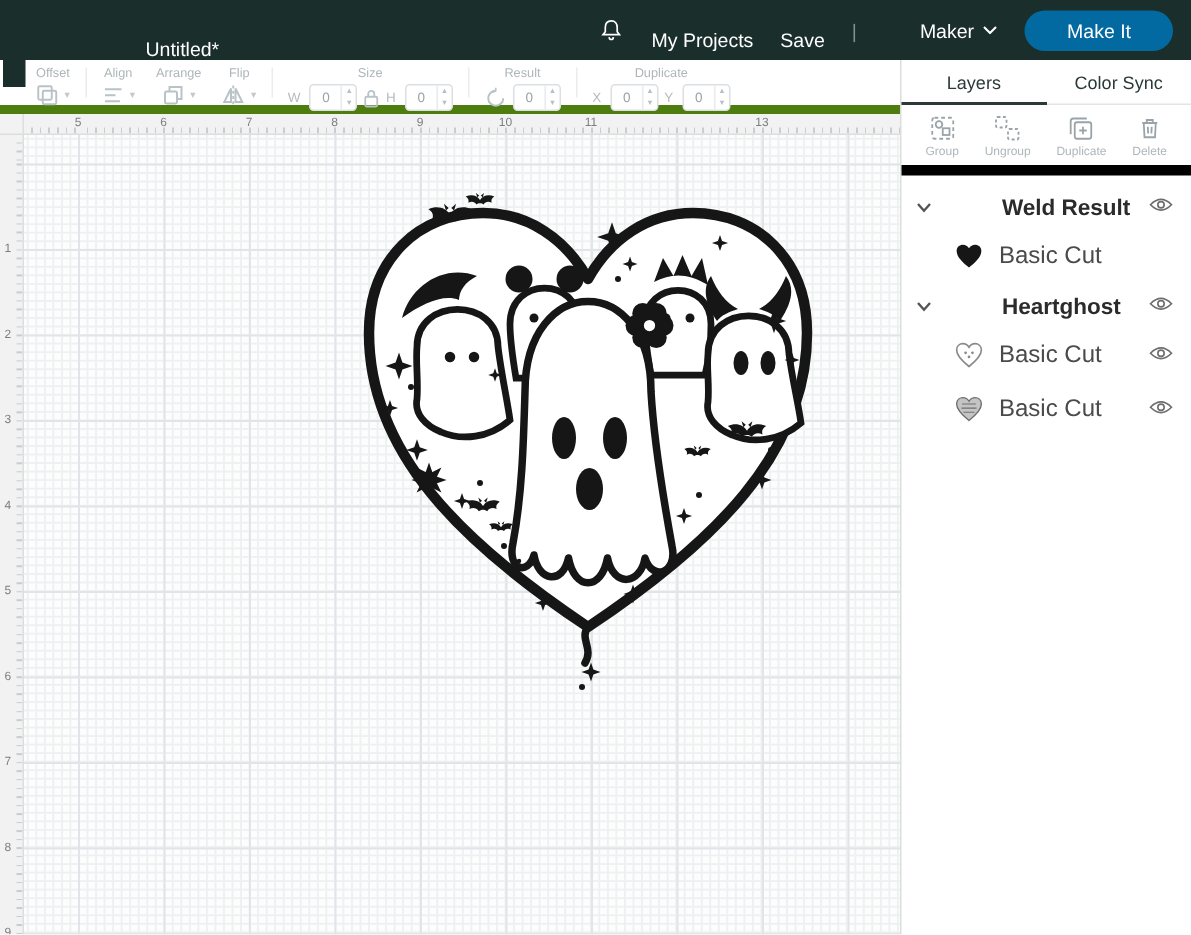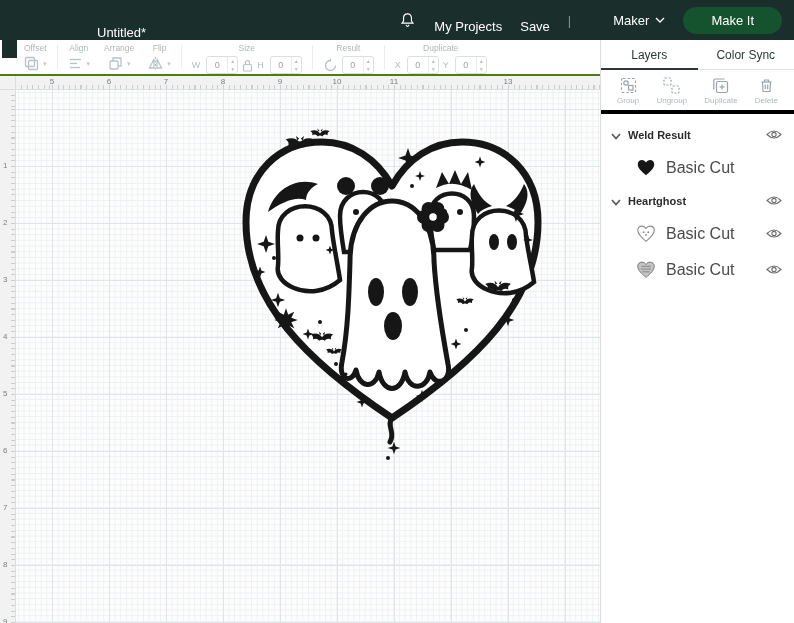--- a/index.html
+++ b/index.html
@@ -8,26 +8,26 @@
 
   
   .header { position:absolute; top:0; left:0; width:794px; height:40px;
     background:#1a2e2c; display:flex; align-items:flex-end; z-index:10; }
   .header-title { color:#fff; font-size:13px; margin-left:97px; }
   .header-right { position:absolute; right:12px; top:0; height:40px;
     display:flex; align-items:center; gap:18px; color:#fff; font-size:13px; }
   .hdr-link { cursor:pointer; white-space:nowrap;margin-top:13px; }
   .hdr-divider { color:#7d928f; }
   .machine { display:flex; align-items:center; gap:6px; cursor:pointer;margin-left:24px; }
-  .makeit-btn { background:#14532d; color:#fff; border:none; border-radius:15px;
+  .makeit-btn { background:#0369a1; color:#fff; border:none; border-radius:15px;
     font-size:13px; padding:6px 28px; cursor:pointer; font-family:inherit; }
 
   
   .toolbar { position:absolute; top:40px; left:0; width:600px; height:36px;
-    background:#fff; border-bottom:2px solid #4d7c0f; display:flex;
+    background:#fff; border-bottom:6px solid #4d7c0f; display:flex;
     align-items:stretch; padding-left:2px; z-index:5; }
   .collapsed-tab { width:15px; height:18px; background:#1a2e2c; margin-top:0; }
   .tsec { display:flex; flex-direction:column; align-items:center;
     justify-content:flex-start; padding:3px 7px 0 7px; }
   .tsec-label { font-size:8.5px; color:#aeb6b9; margin-bottom:3px; white-space:nowrap; }
   .tsec-controls { display:flex; align-items:center; gap:4px; }
   .ticon { width:15px; height:15px; stroke:#b9c2c6; fill:none; stroke-width:1.3; }
   .caret { font-size:7px; color:#c3c9cc; line-height:1; }
   .tsep { width:1px; background:#ececec; margin:5px 3px; }
   .axis-lbl { font-size:9px; color:#b5bcbf; margin-right:2px; }
@@ -67,29 +67,29 @@
 
   
   .panel { position:absolute; top:40px; left:600px; right:0; bottom:0;
     background:#fff; border-left:1px solid #ddd; z-index:6; }
   .tabs { display:flex; height:30px; border-bottom:1px solid #e4e4e4; }
   .tab { flex:1; display:flex; align-items:center; justify-content:center;
     font-size:12px; color:#2b3a38; cursor:pointer; position:relative; }
   .tab.active::after { content:""; position:absolute; left:0; right:0; bottom:-1px;
     height:2px; background:#2b3a38; }
   .actions { display:flex; justify-content:space-between; padding:7px 16px 5px 16px;
-    border-bottom:4px solid #000000; }
+    border-bottom:7px solid #000000; }
   .action { display:flex; flex-direction:column; align-items:center; gap:2px;
     cursor:pointer; }
   .action svg { width:17px; height:17px; stroke:#9aa4a8; fill:none; stroke-width:1.2; }
   .action-label { font-size:8px; color:#aeb6ba; }
   .layer-list { padding-top:6px; }
   .group-row { height:30px; display:flex; align-items:center; padding:0 12px 0 10px;
     gap:7px; cursor:pointer; }
-  .group-label { font-size:11px; font-weight:bold; color:#2b2b2b; }
+  .group-label { font-size:15px; font-weight:bold; color:#2b2b2b;margin-left:40px; }
   .item-row { height:36px; display:flex; align-items:center; padding:0 12px 0 34px;
     gap:9px; cursor:pointer; }
   .item-label { font-size:16px; color:#4a4a4a; }
   .chev svg { width:10px; height:7px; stroke:#555; fill:none; stroke-width:1.6; }
   .eye { margin-left:auto; cursor:pointer; }
   .eye svg { width:16px; height:11px; stroke:#6d6d6d; fill:none; stroke-width:1.1; }
   .thumb { width:22px; height:22px; flex:0 0 22px; }
 </style>
 </head>
 <body>

